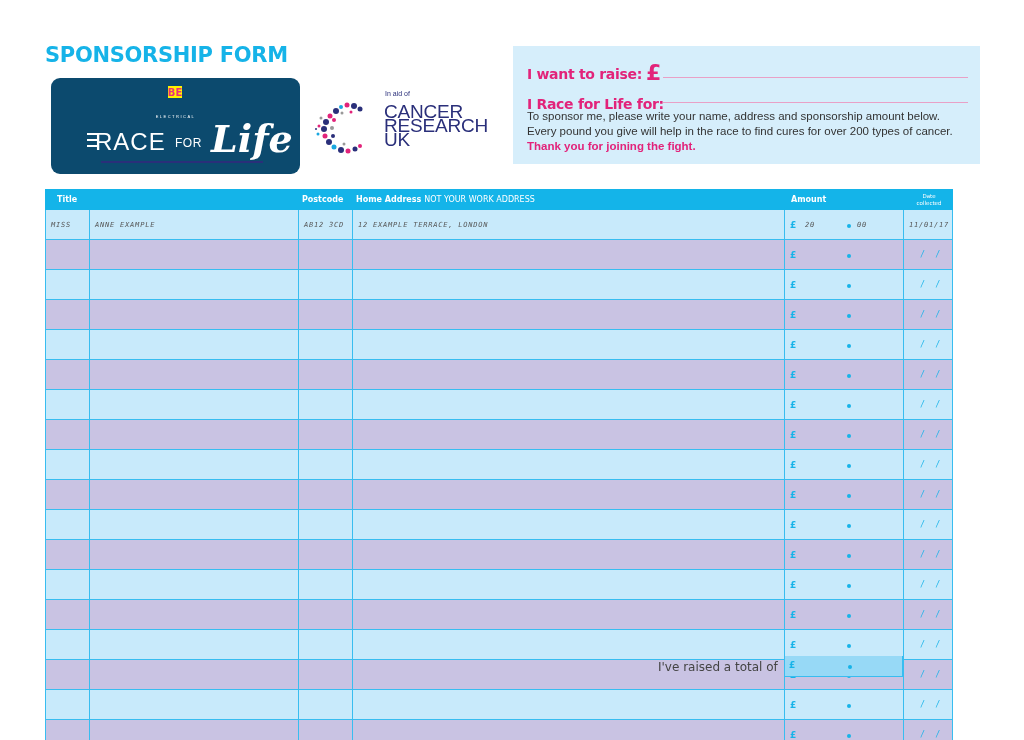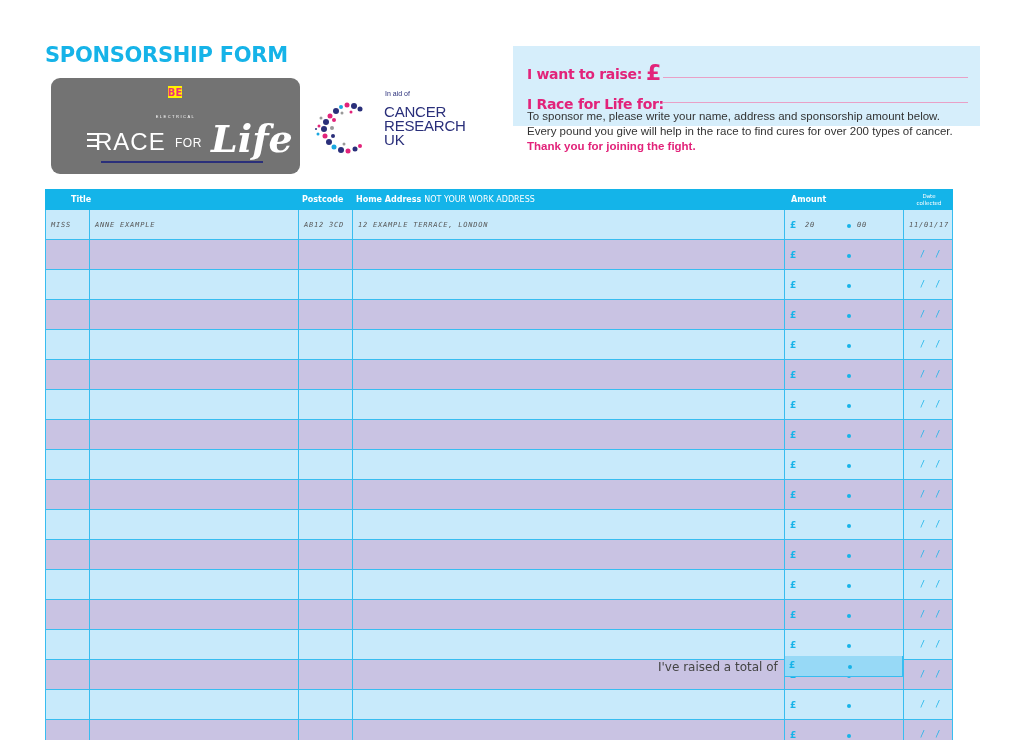--- a/index.html
+++ b/index.html
@@ -8,21 +8,21 @@
 
   .form-title {
     position: absolute; left: 45px; top: 43px;
     font-family: "DejaVu Sans", sans-serif; font-weight: bold;
     font-size: 21px; color: #16b3e8; letter-spacing: -0.3px;
   }
 
   
   .rfl-logo {
     position: absolute; left: 51px; top: 78px; width: 249px; height: 96px;
-    background: #737373; border-radius: 9px;
+    background: #0c4a6e; border-radius: 9px;
   }
   .be-mark {
     position: absolute; left: 117px; top: 8px; width: 14px; height: 12px;
     background: #fff200; display: flex; align-items: center; justify-content: center;
     font-weight: bold; font-size: 10px; color: #ea2f7c; font-family: "DejaVu Sans", sans-serif;
   }
   .bright-text {
     position: absolute; left: 0; width: 100%; top: 22px; text-align: center;
     color: #fff; font-weight: bold; font-size: 12px; font-family: "DejaVu Sans", sans-serif;
   }
@@ -47,27 +47,27 @@
     position: absolute; left: 50px; top: 83px; width: 162px; height: 2px; background: #2a2f7a;
   }
 
   
   .cruk-logo { position: absolute; left: 312px; top: 88px; width: 160px; height: 75px; }
   .cruk-c { position: absolute; left: 2px; top: 10px; width: 60px; height: 60px; }
   .cruk-inaid {
     position: absolute; left: 73px; top: 2px; font-size: 7px; color: #2a2f7a;
   }
   .cruk-name {
-    position: absolute; left: 72px; top: 17px; font-size: 15px; line-height: 14px; color: #2a2f7a;
+    position: absolute; left: 72px; top: 17px; font-size: 19px; line-height: 14px; color: #2a2f7a;
     letter-spacing: -0.2px;
   }
 
   
   .info-panel {
-    position: absolute; left: 513px; top: 46px; width: 467px; height: 80px;
+    position: absolute; left: 513px; top: 46px; width: 467px; height: 118px;
     background: #d6eefb;
   }
   .raise-label {
     position: absolute; left: 14px; top: 14px; color: #e2237a; font-weight: bold;
     font-family: "DejaVu Sans", sans-serif; font-size: 14px; letter-spacing: -0.3px;
   }
   .raise-pound { font-size: 22px; margin-left: 4px; vertical-align: -1px; }
   .line1 { position: absolute; left: 150px; top: 31px; width: 305px; height: 1px; background: #e9a0c6; }
   .race-for-label {
     position: absolute; left: 14px; top: 50px; color: #e2237a; font-weight: bold;
@@ -176,21 +176,21 @@
   <div class="race-for-label">I Race for Life for:</div>
   <div class="line2"></div>
   <div class="info-text">
     <span>To sponsor me, please write your name, address and sponsorship amount below. Every pound you give will help in the race to find cures for over 200 types of cancer.</span>
     <span class="info-thanks">Thank you for joining the fight.</span>
   </div>
 </div>
 
 <div class="sheet">
   <div class="hdr">
-    <div class="hc" style="left:12px;margin-left:14px;">Title</div>
+    <div class="hc" style="left:12px;">Title</div>
     <div class="hc" style="left:257px;">Postcode</div>
     <div class="hc" style="left:311px;">
       <span>Home Address</span>
         <span class="hc-note">NOT YOUR WORK ADDRESS</span>
     </div>
     <div class="hc" style="left:746px;">Amount</div>
     <div class="hc date-hc" style="left:860px; width:48px;">
       <span>Date</span>
       <span>collected</span>
     </div>

